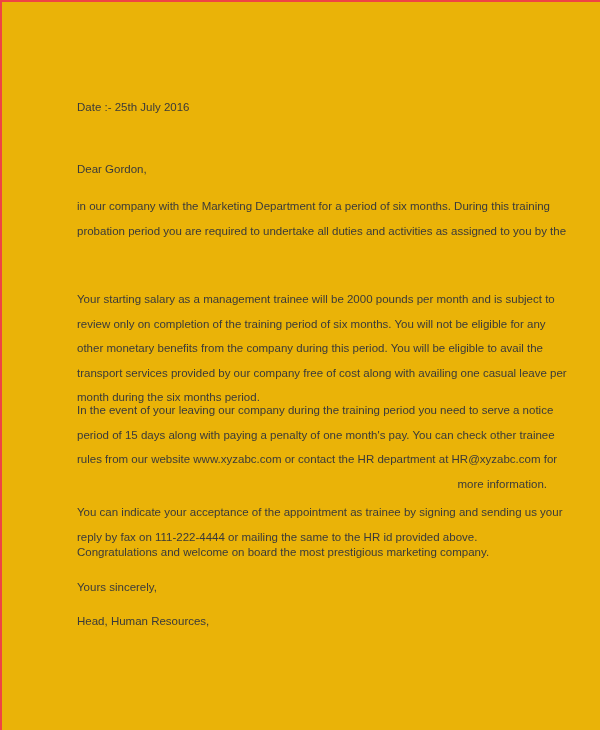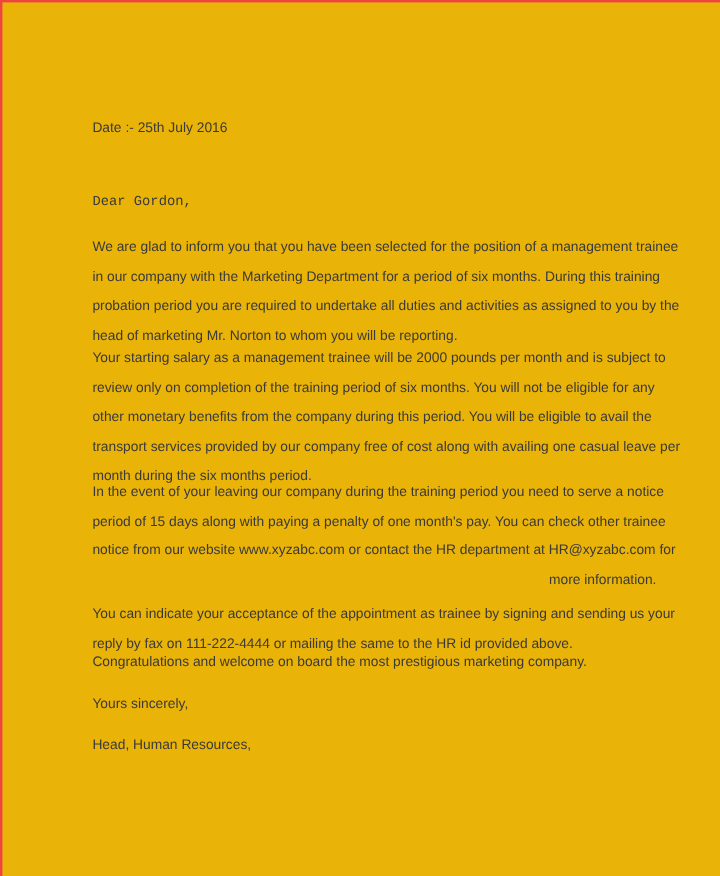--- a/index.html
+++ b/index.html
@@ -42,41 +42,39 @@
     }
   </style>
 </head>
 <body>
 
 <div class="page">
 
   <p class="line" style="top:97px;">Date :- 25th July 2016</p>
 
 
-  <p class="line" style="top:159px;font-family:Liberation Mono, monospace;">Dear Gordon,</p>
+  <p class="line" style="top:159px;">Dear Gordon,</p>
 
   <div class="para" style="top:192px;">
-    <span class="row">We are glad to inform you that you have been selected for the position of a management trainee</span>
     <span class="row">in our company with the Marketing Department for a period of six months. During this training</span>
     <span class="row">probation period you are required to undertake all duties and activities as assigned to you by the</span>
-    <span class="row">head of marketing Mr. Norton to whom you will be reporting.</span>
   </div>
 
   <div class="para" style="top:285px;">
     <span class="row">Your starting salary as a management trainee will be 2000 pounds per month and is subject to</span>
     <span class="row">review only on completion of the training period of six months. You will not be eligible for any</span>
     <span class="row">other monetary benefits from the company during this period. You will be eligible to avail the</span>
     <span class="row">transport services provided by our company free of cost along with availing one casual leave per</span>
     <span class="row">month during the six months period.</span>
   </div>
 
   <div class="para" style="top:396px;text-align:right;">
     <span class="row">In the event of your leaving our company during the training period you need to serve a notice</span>
     <span class="row">period of 15 days along with paying a penalty of one month's pay. You can check other trainee</span>
-    <span class="row">notice from our website www.xyzabc.com or contact the HR department at HR@xyzabc.com for</span>
+    <span class="row">rules from our website www.xyzabc.com or contact the HR department at HR@xyzabc.com for</span>
     <span class="row">more information.</span>
   </div>
 
   <div class="para" style="top:498px;">
     <span class="row">You can indicate your acceptance of the appointment as trainee by signing and sending us your</span>
     <span class="row">reply by fax on 111-222-4444 or mailing the same to the HR id provided above.</span>
   </div>
 
   <p class="line" style="top:542px;">Congratulations and welcome on board the most prestigious marketing company.</p>
 

